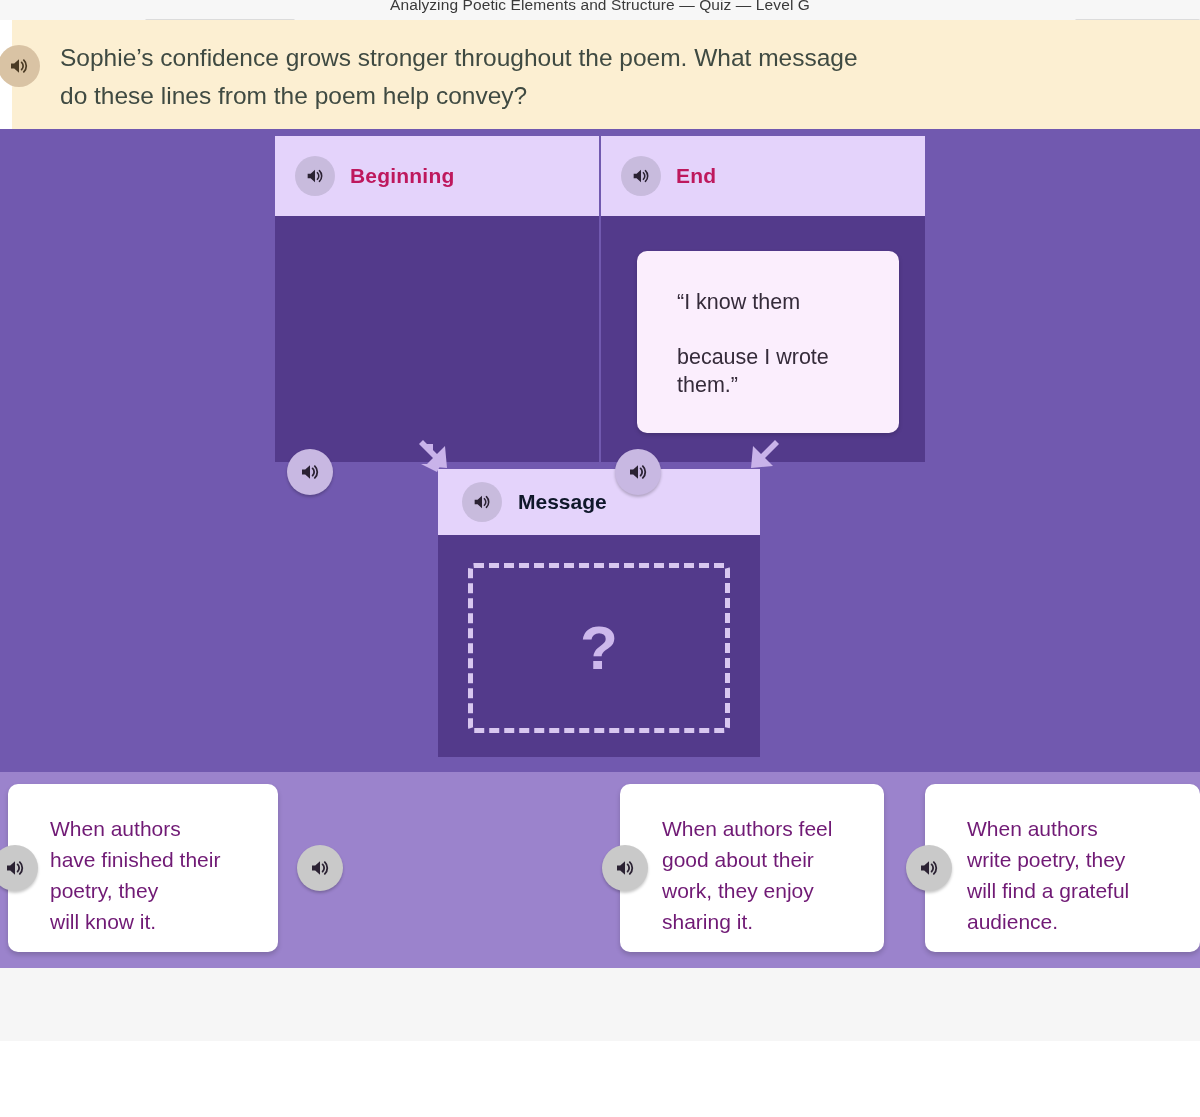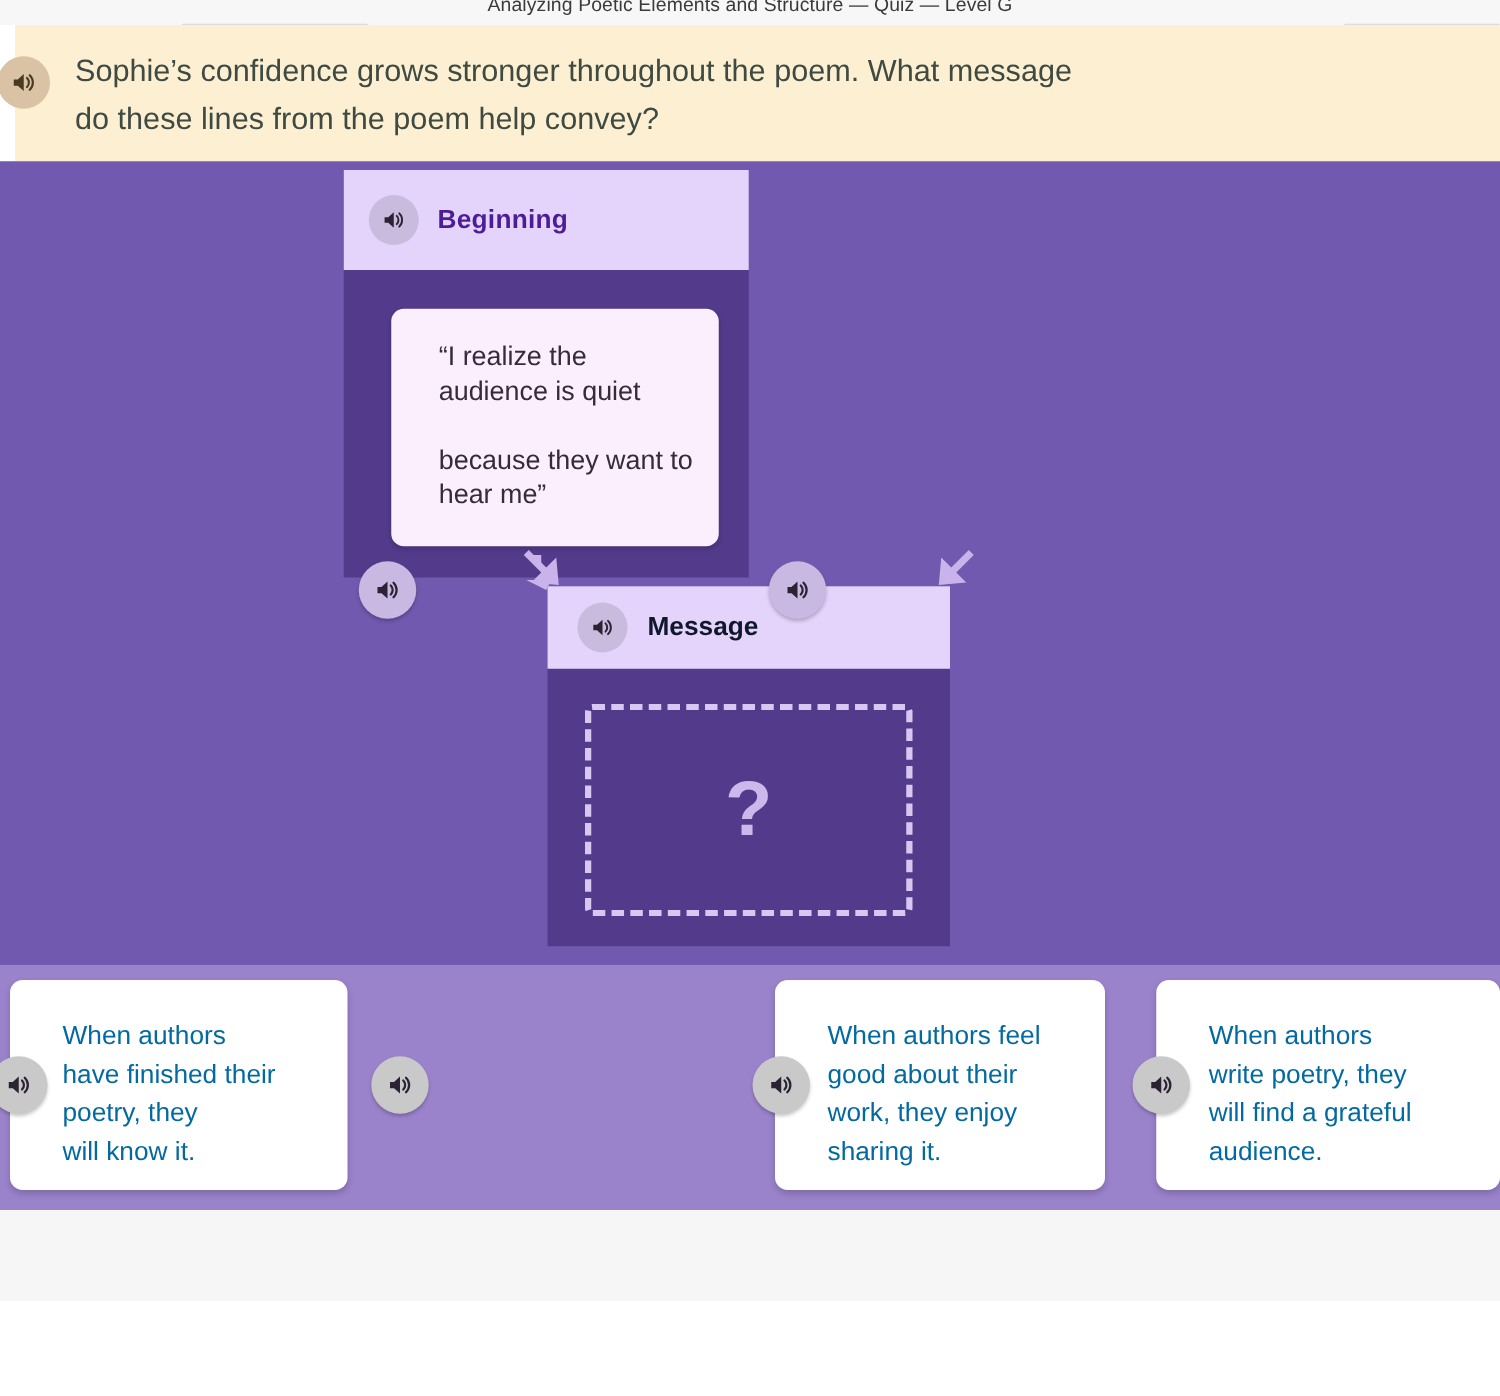--- a/index.html
+++ b/index.html
@@ -56,21 +56,21 @@
     background: #533a8b;
   }
   .col.left  { left: 275px; }
   .col.right { left: 601px; }
 
   .col-head {
     position: absolute; left: 0; top: 0; width: 100%; height: 80px;
     background: #e4d3fb; display: flex; align-items: center; padding-left: 20px;
   }
   .col-head .label {
-    font-size: 21px; font-weight: bold; color: #4c1d95; margin-left: 15px;
+    font-size: 21px; font-weight: bold; color: #be185d; margin-left: 15px;
     letter-spacing: .2px;
     text-align: right;
   }
 
   .quote-card {
     position: absolute; background: #fbeefd; border-radius: 10px;
     box-shadow: 0 2px 4px rgba(0,0,0,.18);
   }
   .quote-card.left  { left: 38px;  top: 111px; width: 262px; height: 190px; }
   .quote-card.right { left: 36px;  top: 115px; width: 262px; height: 182px; }
@@ -118,21 +118,21 @@
   .answers {
     position: absolute; left: 0; top: 772px; width: 1200px; height: 196px;
     background: #9b83cc;
   }
   .ans-card {
     position: absolute; top: 12px; height: 168px; background: #ffffff;
     border-radius: 10px; box-shadow: 0 3px 5px rgba(0,0,0,.18);
   }
   .ans-card .t {
     position: absolute; left: 42px; top: 29px; width: 205px;
-    font-size: 21px; line-height: 31px; color: #0369a1; white-space: pre-line;
+    font-size: 21px; line-height: 31px; color: #701a75; white-space: pre-line;
   }
   .ans-chip { position: absolute; width: 46px; height: 46px; top: 73px; z-index: 6; }
 
   
   .playerbar {
     position: absolute; left: 0; top: 968px; width: 1200px; height: 73px;
     background: #f6f6f6;
   }
 
   
@@ -169,27 +169,39 @@
       <div class="col-head">
         <div class="chip head" style="width:40px;height:40px;">
           <svg width="22" height="22" viewBox="0 0 24 24">
             <path d="M4 9.5h3.2L12 5.2v13.6L7.2 14.5H4z" fill="#2b2233"></path>
             <path d="M14.6 8.4a5 5 0 0 1 0 7.2" stroke="#2b2233" stroke-width="1.7" fill="none" stroke-linecap="round"></path>
             <path d="M16.8 6.2a8 8 0 0 1 0 11.6" stroke="#2b2233" stroke-width="1.7" fill="none" stroke-linecap="round"></path>
           </svg>
         </div>
         <div class="label">Beginning</div>
       </div>
-      <div class="quote-card left">
-        <div class="quote-text">“I realize the audience is quiet
-
-because they want to hear me”</div>
-      </div>
-    </div>
-
+    </div>
+
+    <div class="col right">
+      <div class="col-head">
+        <div class="chip head" style="width:40px;height:40px;">
+          <svg width="22" height="22" viewBox="0 0 24 24">
+            <path d="M4 9.5h3.2L12 5.2v13.6L7.2 14.5H4z" fill="#2b2233"></path>
+            <path d="M14.6 8.4a5 5 0 0 1 0 7.2" stroke="#2b2233" stroke-width="1.7" fill="none" stroke-linecap="round"></path>
+            <path d="M16.8 6.2a8 8 0 0 1 0 11.6" stroke="#2b2233" stroke-width="1.7" fill="none" stroke-linecap="round"></path>
+          </svg>
+        </div>
+        <div class="label">End</div>
+      </div>
+      <div class="quote-card right">
+        <div class="quote-text right">“I know them
+
+because I wrote them.”</div>
+      </div>
+    </div>
 
     <div class="chip lav chip-quote-l">
       <svg width="24" height="24" viewBox="0 0 24 24">
         <path d="M4 9.5h3.2L12 5.2v13.6L7.2 14.5H4z" fill="#2b2233"></path>
         <path d="M14.6 8.4a5 5 0 0 1 0 7.2" stroke="#2b2233" stroke-width="1.8" fill="none" stroke-linecap="round"></path>
         <path d="M16.8 6.2a8 8 0 0 1 0 11.6" stroke="#2b2233" stroke-width="1.8" fill="none" stroke-linecap="round"></path>
       </svg>
     </div>
     <div class="chip lav chip-quote-r">
       <svg width="24" height="24" viewBox="0 0 24 24">

